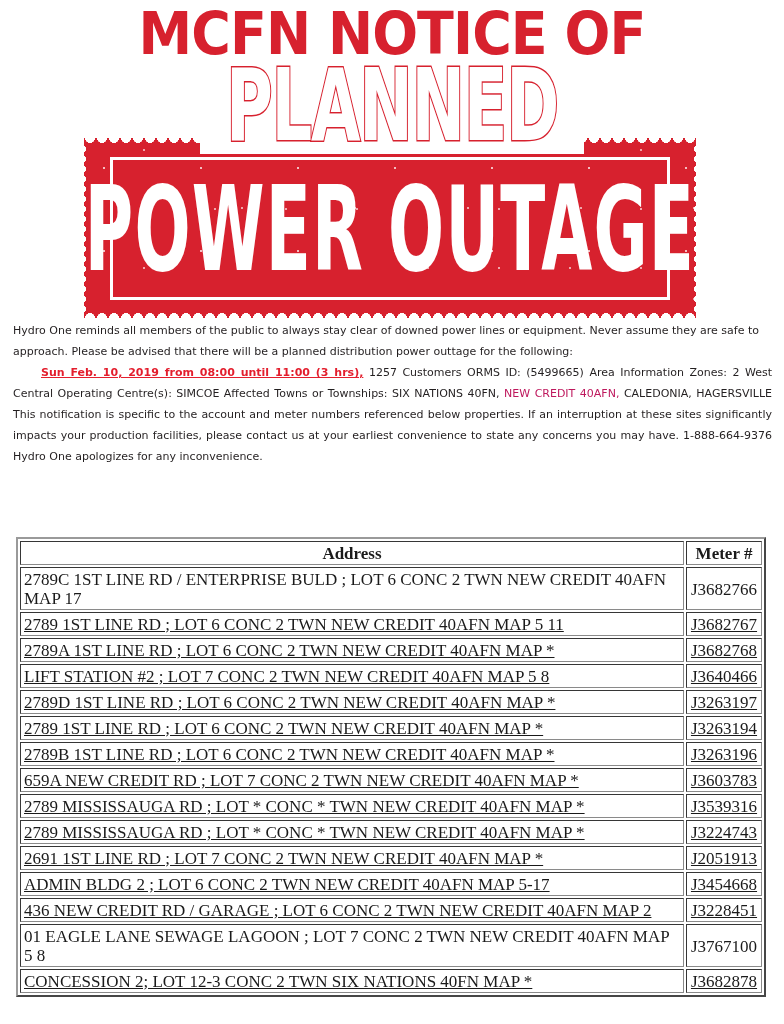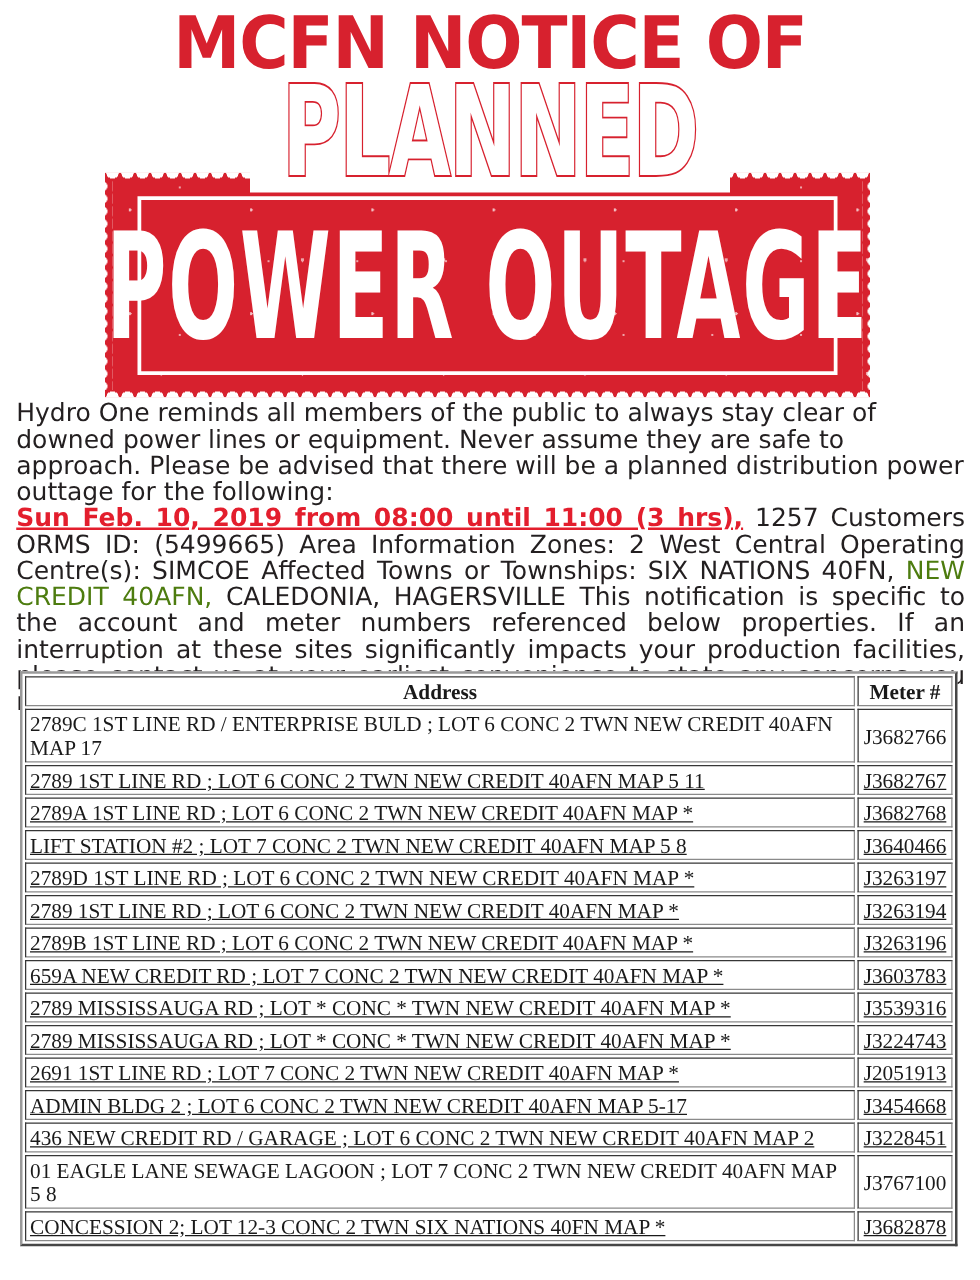--- a/index.html
+++ b/index.html
@@ -66,26 +66,26 @@
       font-size: 100px; line-height: 1; color: #ffffff; white-space: nowrap;
       -webkit-text-stroke: 3px #d7212e; paint-order: stroke fill;
       transform: scaleX(0.64); transform-origin: center;
       letter-spacing: -2px;
     }
 
     
     .notice {
       position: absolute; left: 13px; top: 320px; width: 759px;
       font-family: "DejaVu Sans", sans-serif;
-      font-size: 20px; line-height: 21px; color: #231f20;
+      font-size: 11px; line-height: 21px; color: #231f20;
       text-align: justify;
     }
     .notice .intro { text-align: left; }
-    .notice .red { color: #4d7c0f; }
-    .notice .date { color: #e31e2d; font-weight: bold; text-decoration: underline; }
+    .notice .red { color: #be185d; }
+    .notice .date { color: #e31e2d; font-weight: bold; text-decoration: underline; margin-left: 28px; }
     .notice p { margin: 0; }
 
     
     .tbl-wrap { position: absolute; left: 16px; top: 537px; width: 750px; }
     table.meters {
       width: 750px; border-collapse: separate; border-spacing: 2px;
       border: 2px outset #9a9a9a; background: #ffffff;
       font-family: "Liberation Serif", serif; font-size: 17px; color: #1a1a1a;
     }
     table.meters th, table.meters td {

